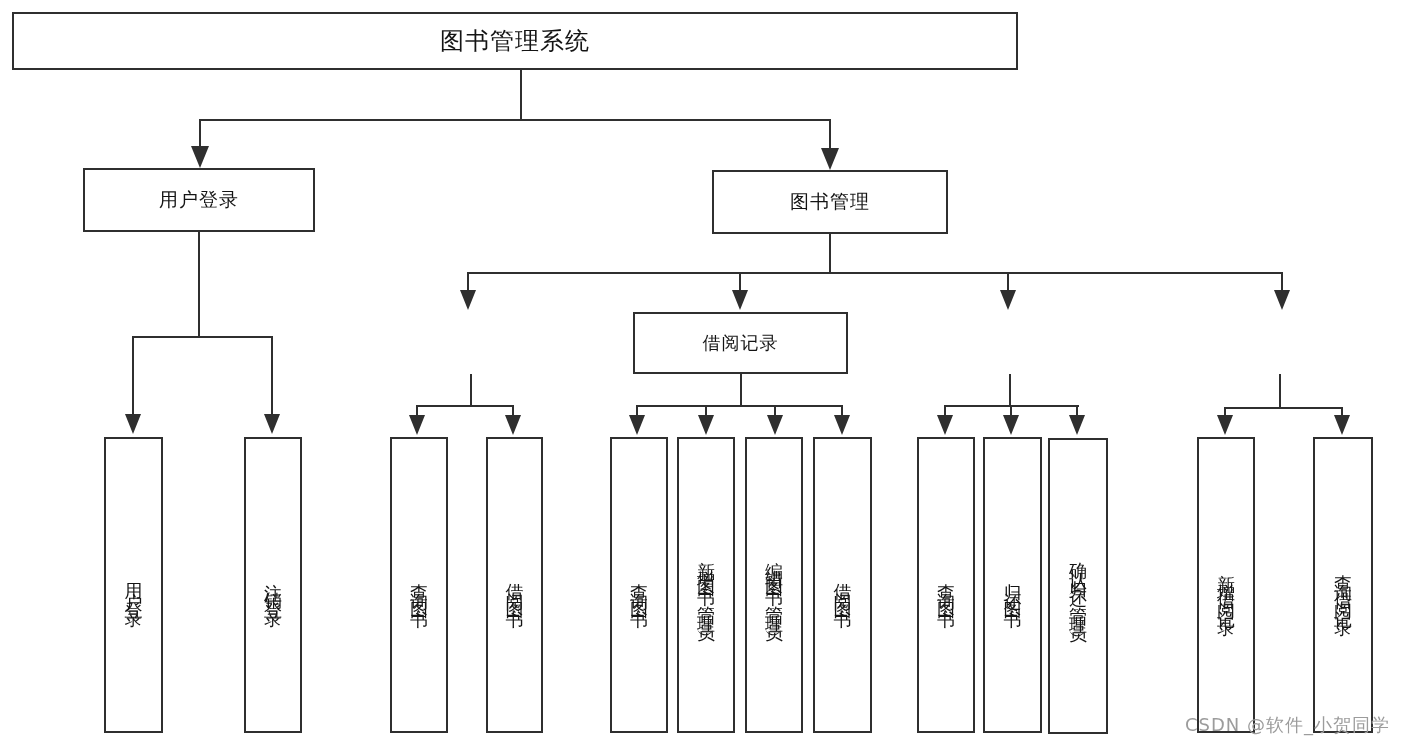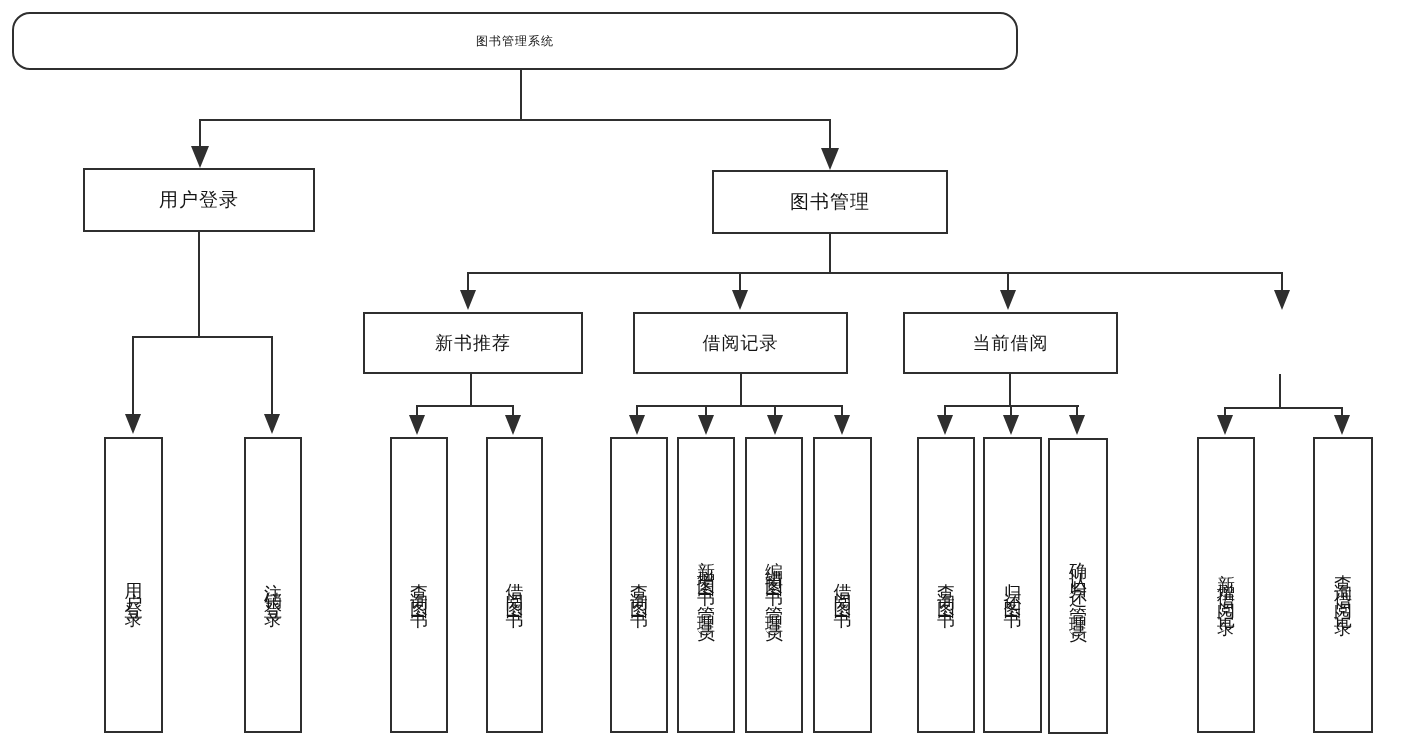--- a/index.html
+++ b/index.html
@@ -6,21 +6,21 @@
   body{font-family:"DejaVu Sans","Liberation Sans",sans-serif;}
   #canvas{position:relative;width:1405px;height:747px;background:#ffffff;overflow:hidden;}
   .box{
     position:absolute;
     border:2px solid #2f2f2f;
     background:#ffffff;
     display:flex;align-items:center;justify-content:center;
     color:#141414;box-sizing:border-box;
   }
   .hbox{font-size:18px;letter-spacing:1px;}
-  .root{font-size:12px;border-radius:18px;}
+  .root{font-size:24px;}
   .lv1{font-size:19px;}
   .vbox{
     writing-mode:vertical-rl;
     text-orientation:mixed;
     font-size:18px;
     letter-spacing:9px;
     line-height:1;
     padding-top:4px;
   }
   .vline,.hline{position:absolute;background:#2f2f2f;}
@@ -68,23 +68,21 @@
   <div class="hline" style="left:468px;top:272px;width:815px;"></div>
   <div class="vline" style="left:467px;top:272px;height:20px;"></div>
   <div class="tri" style="left:460px;top:290px;"></div>
   <div class="vline" style="left:739px;top:272px;height:20px;"></div>
   <div class="tri" style="left:732px;top:290px;"></div>
   <div class="vline" style="left:1007px;top:272px;height:20px;"></div>
   <div class="tri" style="left:1000px;top:290px;"></div>
   <div class="vline" style="left:1281px;top:272px;height:20px;"></div>
   <div class="tri" style="left:1274px;top:290px;"></div>
 
-  <div class="box hbox" style="left:363px;top:312px;width:220px;height:62px;">新书推荐</div>
   <div class="box hbox" style="left:633px;top:312px;width:215px;height:62px;">借阅记录</div>
-  <div class="box hbox" style="left:903px;top:312px;width:215px;height:62px;">当前借阅</div>
 
   <div class="vline" style="left:470px;top:374px;height:31px;"></div>
   <div class="hline" style="left:417px;top:405px;width:97px;"></div>
   <div class="vline" style="left:416px;top:405px;height:12px;"></div>
   <div class="tri" style="left:409px;top:415px;"></div>
   <div class="vline" style="left:512px;top:405px;height:12px;"></div>
   <div class="tri" style="left:505px;top:415px;"></div>
 
   <div class="vline" style="left:740px;top:374px;height:31px;"></div>
   <div class="hline" style="left:637px;top:405px;width:206px;"></div>
@@ -124,14 +122,15 @@
   <div class="box vbox" style="left:745px;top:437px;width:58px;height:296px;">编辑图书（管理员）</div>
   <div class="box vbox" style="left:813px;top:437px;width:59px;height:296px;">借阅图书</div>
 
   <div class="box vbox" style="left:917px;top:437px;width:58px;height:296px;">查询图书</div>
   <div class="box vbox" style="left:983px;top:437px;width:59px;height:296px;">归还图书</div>
   <div class="box vbox" style="left:1048px;top:438px;width:60px;height:296px;">确认归还（管理员）</div>
 
   <div class="box vbox" style="left:1197px;top:437px;width:58px;height:296px;">新增借阅记录</div>
   <div class="box vbox" style="left:1313px;top:437px;width:60px;height:296px;">查询借阅记录</div>
 
+  <div id="watermark">CSDN @软件_小贺同学</div>
 
 </div>
 
 </body></html>

